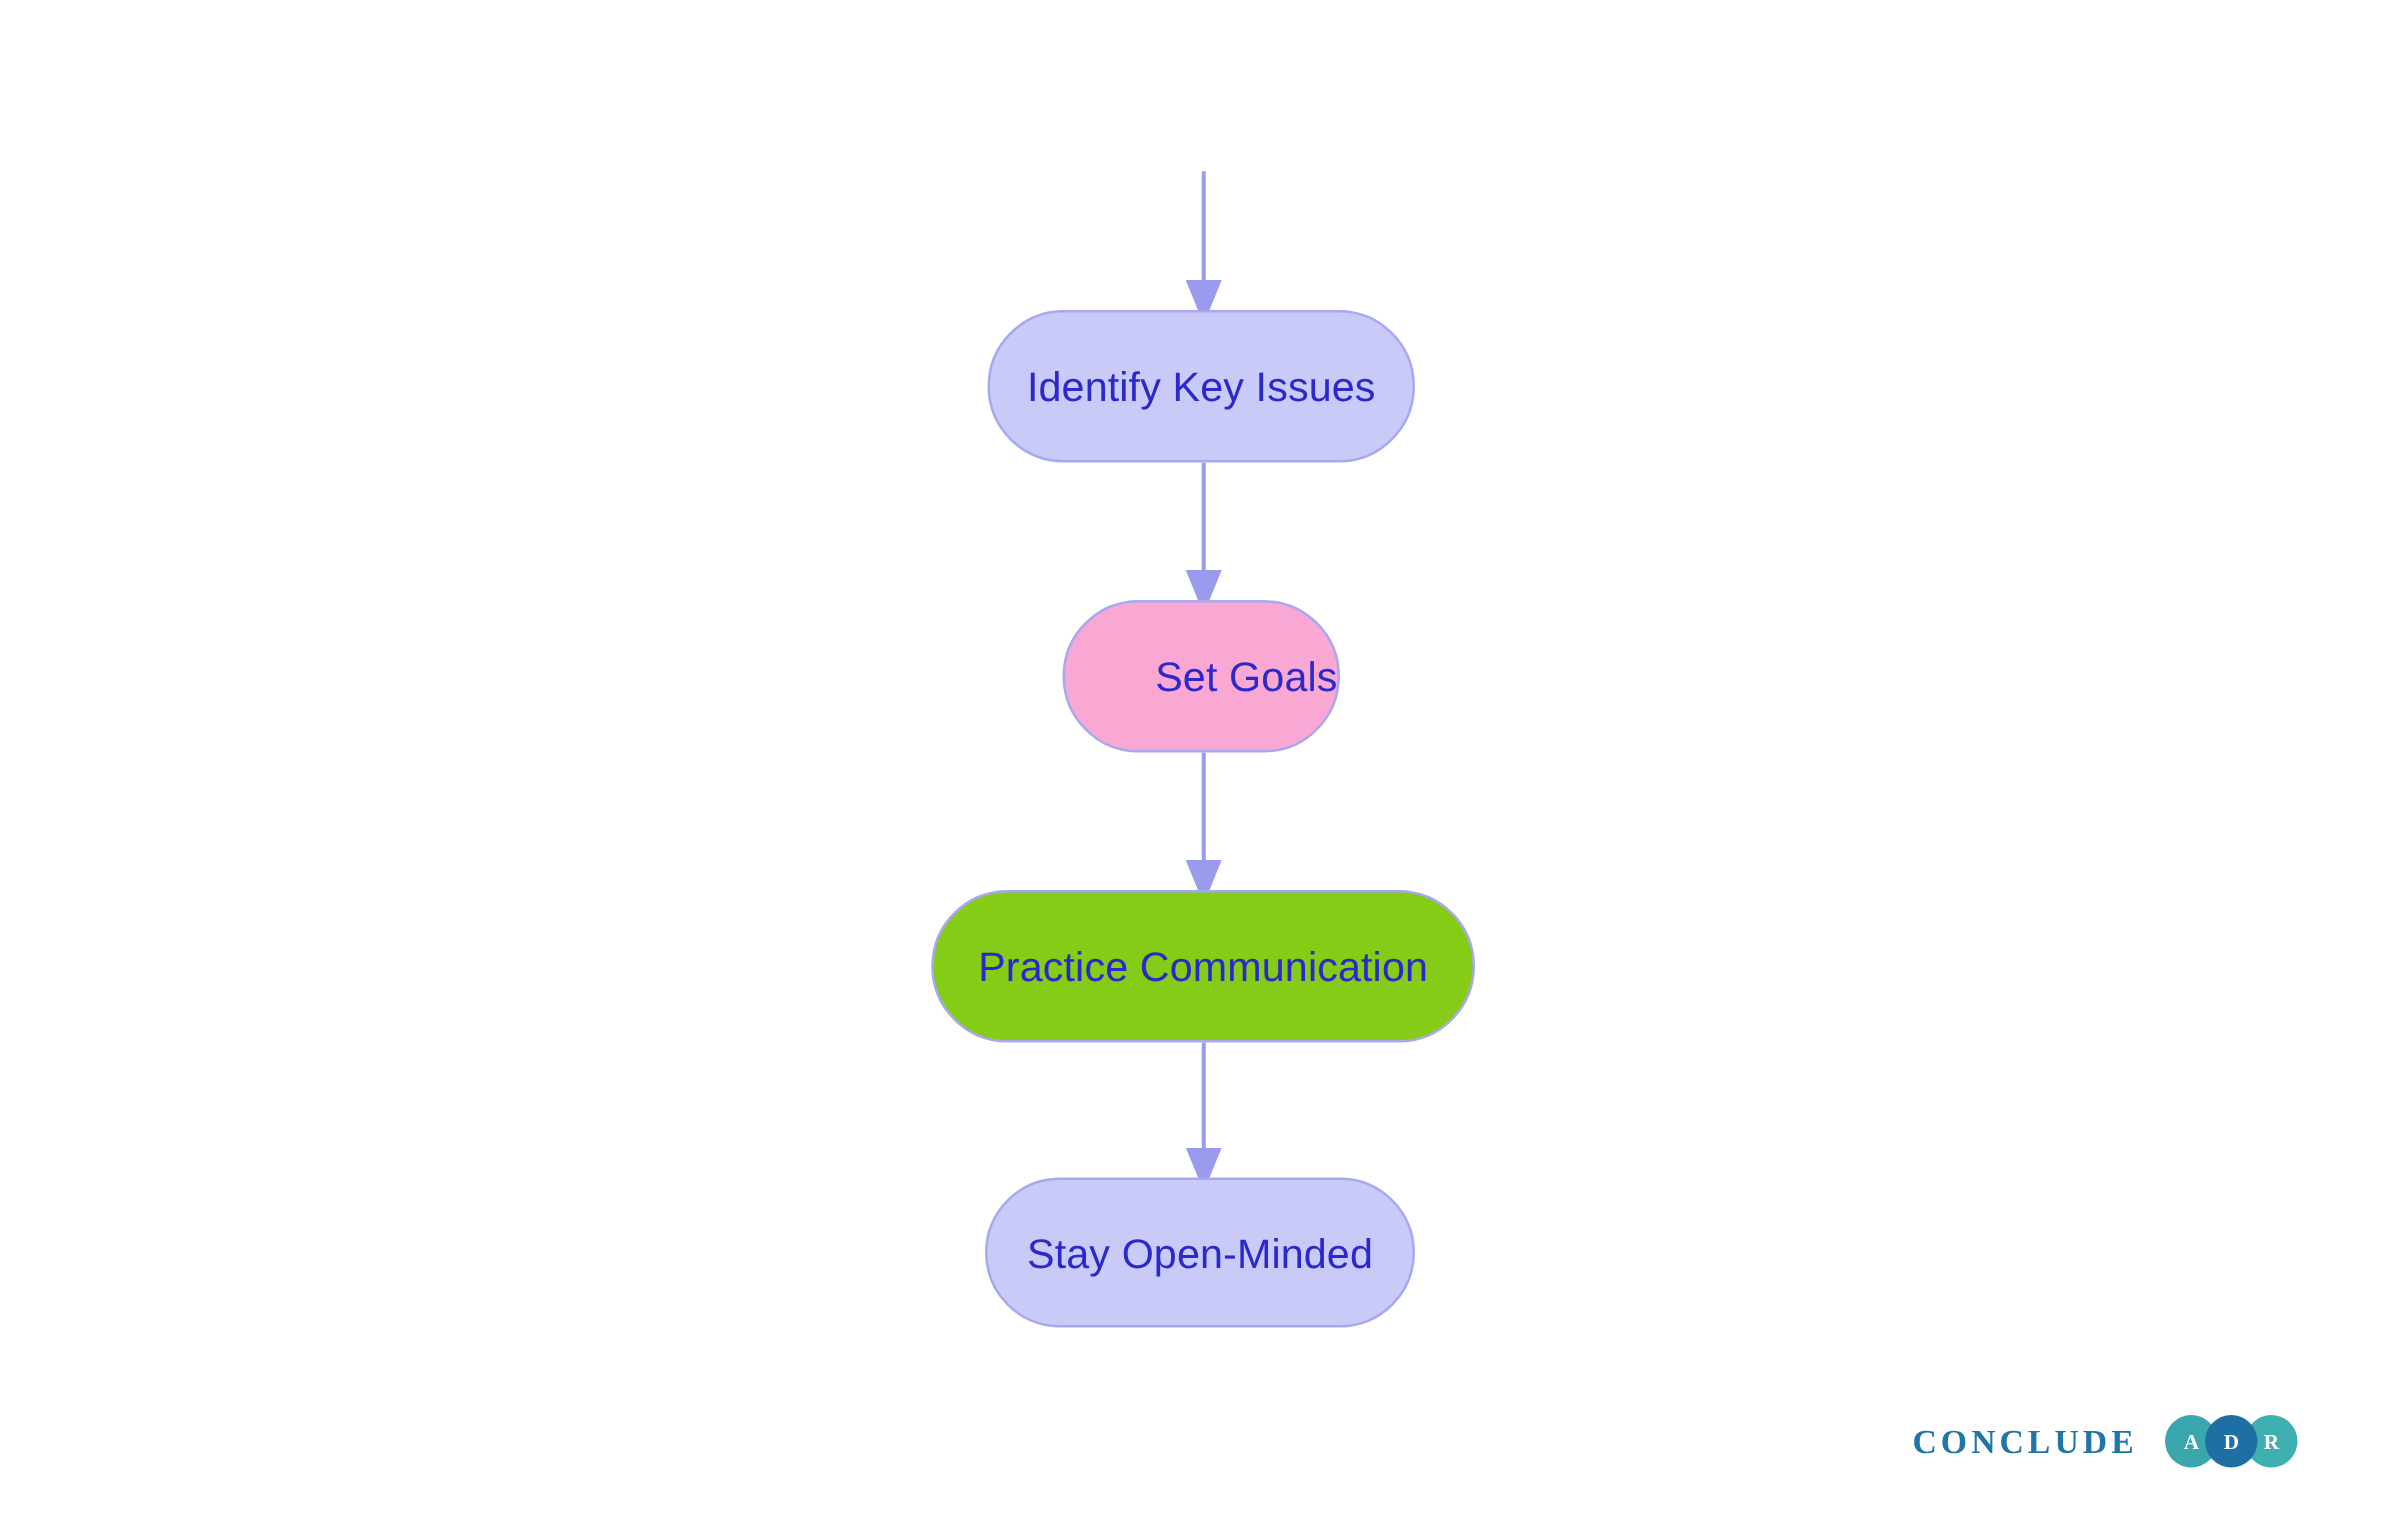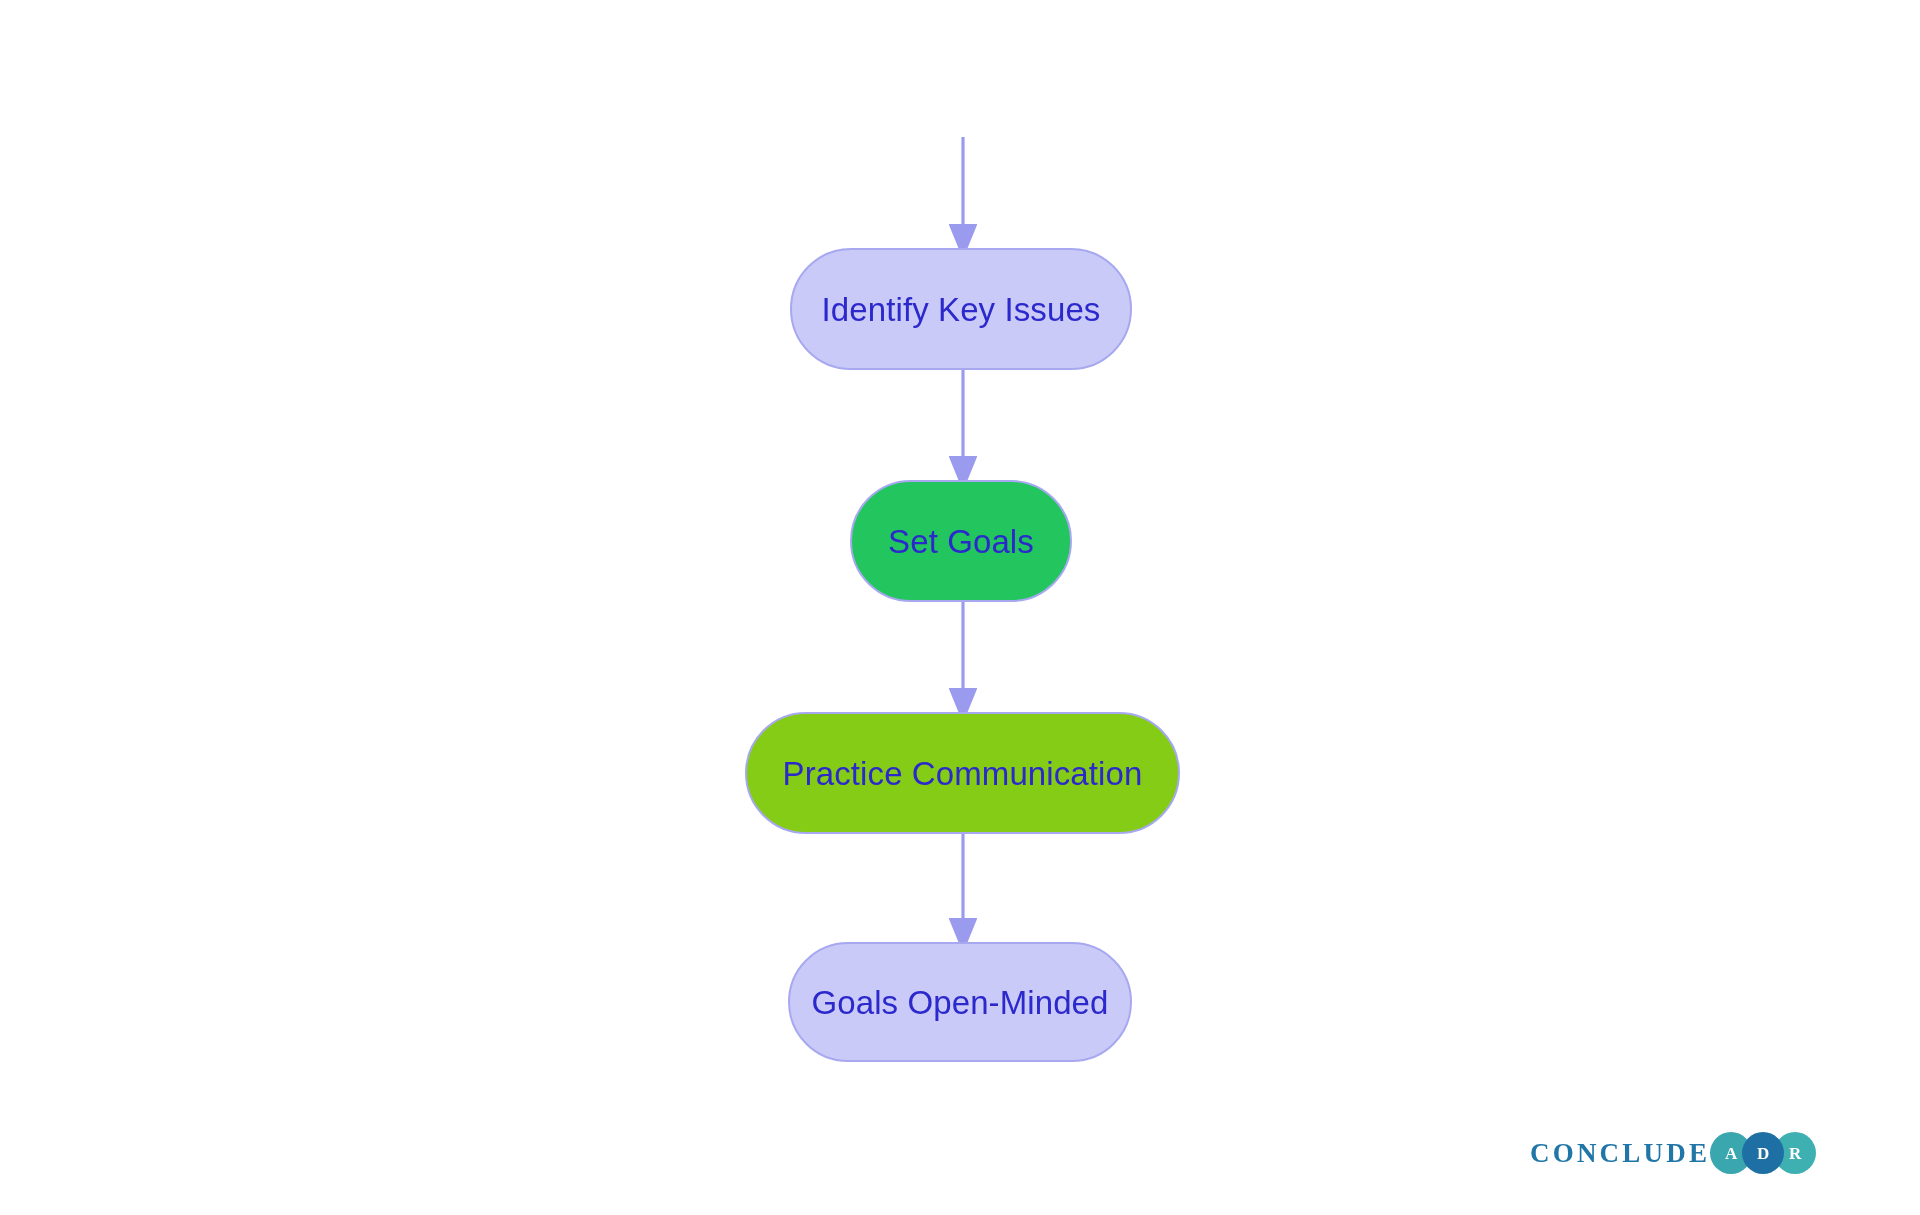--- a/index.html
+++ b/index.html
@@ -66,20 +66,21 @@
     pointer-events: none;
   }
 
   
   #logo {
     position: absolute;
     left: 1530px;
     top: 1132px;
     display: flex;
     align-items: center;
+    gap: 22px;
   }
   #logo-word {
     font-family: "Liberation Serif", serif;
     font-size: 27px;
     font-weight: 700;
     letter-spacing: 3.2px;
     color: #2176a8;
     line-height: 1;
   }
   .logo-circles {
@@ -125,30 +126,30 @@
     <line x1="963" y1="602" x2="963" y2="690" stroke="#9a9bee" stroke-width="3.2" marker-end="url(#arrowhead)"></line>
 
     <line x1="963" y1="834" x2="963" y2="920" stroke="#9a9bee" stroke-width="3.2" marker-end="url(#arrowhead)"></line>
   </svg>
 
 
   <div class="flow-node" id="node-1" style="background: rgb(201, 202, 248); border-color: rgb(167, 168, 240); color: rgb(43, 40, 204);">
     <span class="node-label">Identify Key Issues</span>
   </div>
 
-  <div class="flow-node" id="node-2" style="background: #22c55e; border-color: rgb(167, 168, 240); color: rgb(43, 40, 204);">
+  <div class="flow-node" id="node-2" style="background: #f9a8d4; border-color: rgb(167, 168, 240); color: rgb(43, 40, 204); justify-content: flex-end;">
     <span class="node-label">Set Goals</span>
   </div>
 
   <div class="flow-node" id="node-3" style="background: #84cc16; border-color: rgb(167, 168, 240); color: rgb(43, 40, 204);">
     <span class="node-label">Practice Communication</span>
   </div>
 
   <div class="flow-node" id="node-4" style="background: rgb(201, 202, 248); border-color: rgb(167, 168, 240); color: rgb(43, 40, 204);">
-    <span class="node-label">Goals Open-Minded</span>
+    <span class="node-label">Stay Open-Minded</span>
   </div>
 
   <div id="logo">
     <div id="logo-word" style="color: rgb(33, 118, 168);">CONCLUDE</div>
     <div class="logo-circles">
       <div class="logo-circle c0" style="background: rgb(58, 166, 174);">
         <span>A</span>
       </div>
       <div class="logo-circle c1" style="background: rgb(30, 111, 164);">
         <span>D</span>

